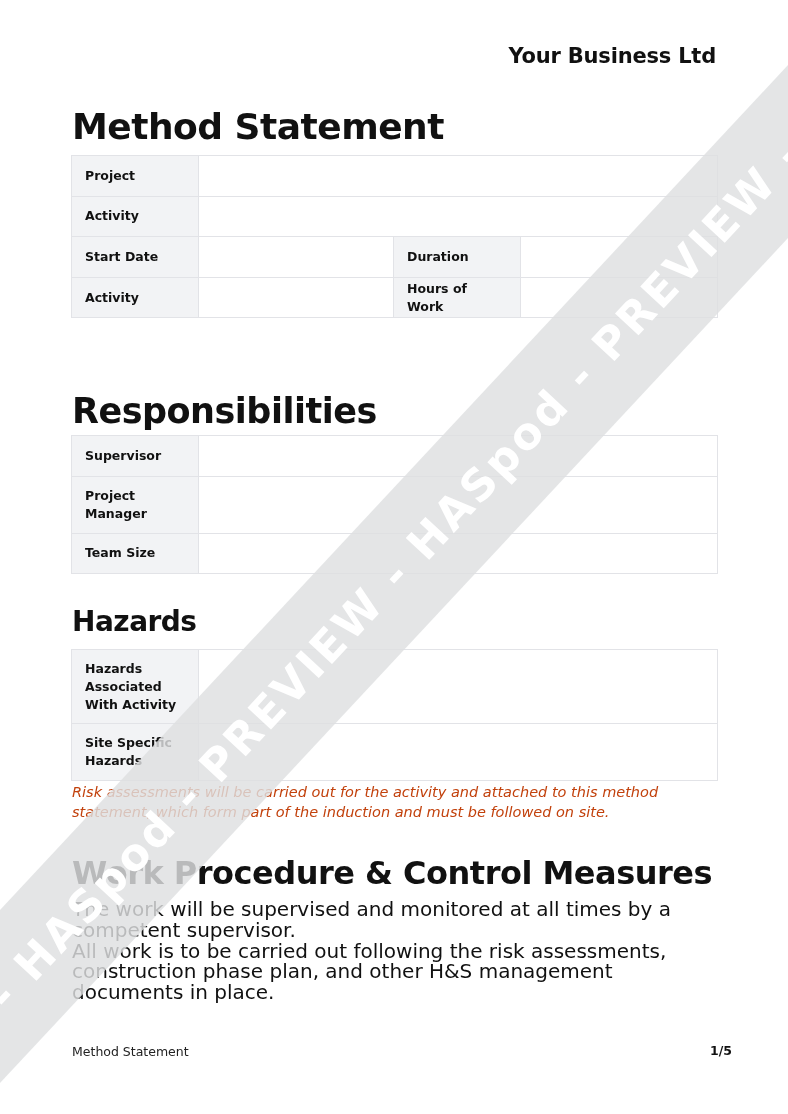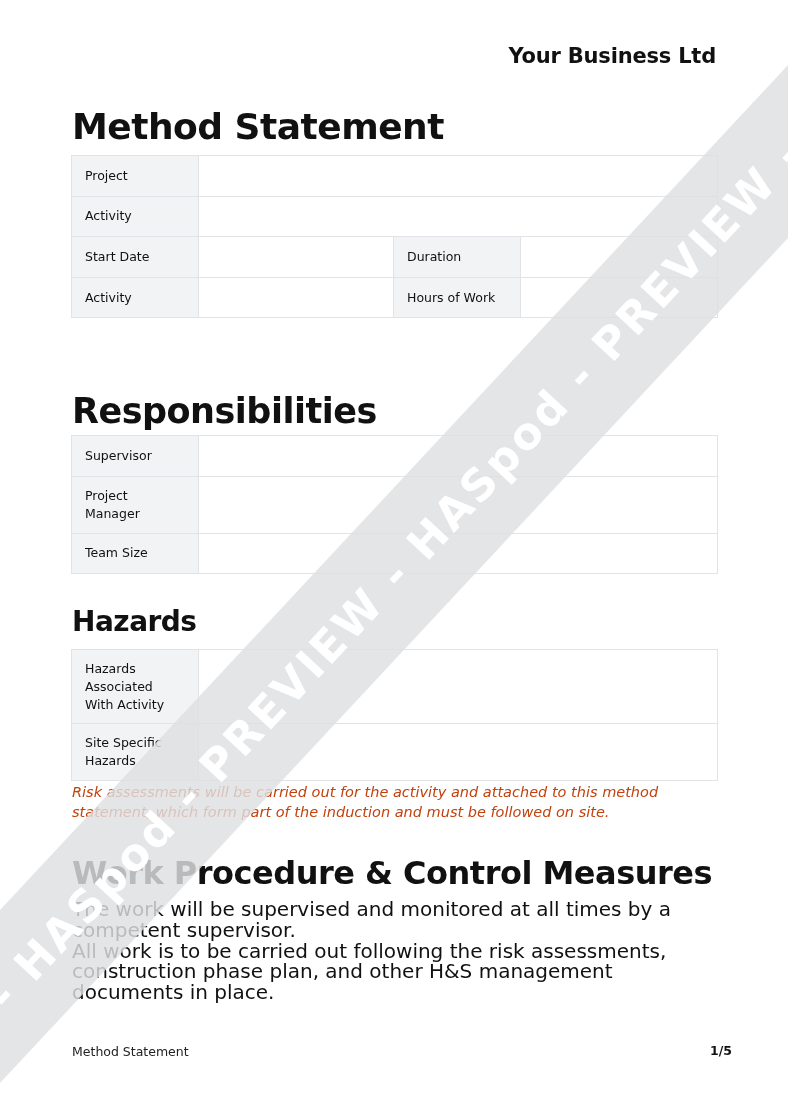--- a/index.html
+++ b/index.html
@@ -17,21 +17,21 @@
     .h-resp { top:391px; font-size:35px; }
     .h-haz { top:605px; font-size:28px; }
     .h-work { top:854px; font-size:32px; }
 
     table.form {
       position:absolute; left:71px; width:646px;
       border-collapse:collapse; table-layout:fixed;
     }
     table.form td {
       border:1.5px solid #e2e3e7; padding:0 13px;
-      font-size:12.5px; font-weight:normal; vertical-align:middle;
+      font-size:12.5px; font-weight:bold; vertical-align:middle;
       line-height:18px;
     }
     table.form td.lbl { background:#f2f3f5; }
     table.form td.val { background:#ffffff; }
 
     .t-main { top:155px; }
     .t-main tr { height:40.6px; }
     .t-resp { top:435px; }
     .t-haz { top:649px; }
 

